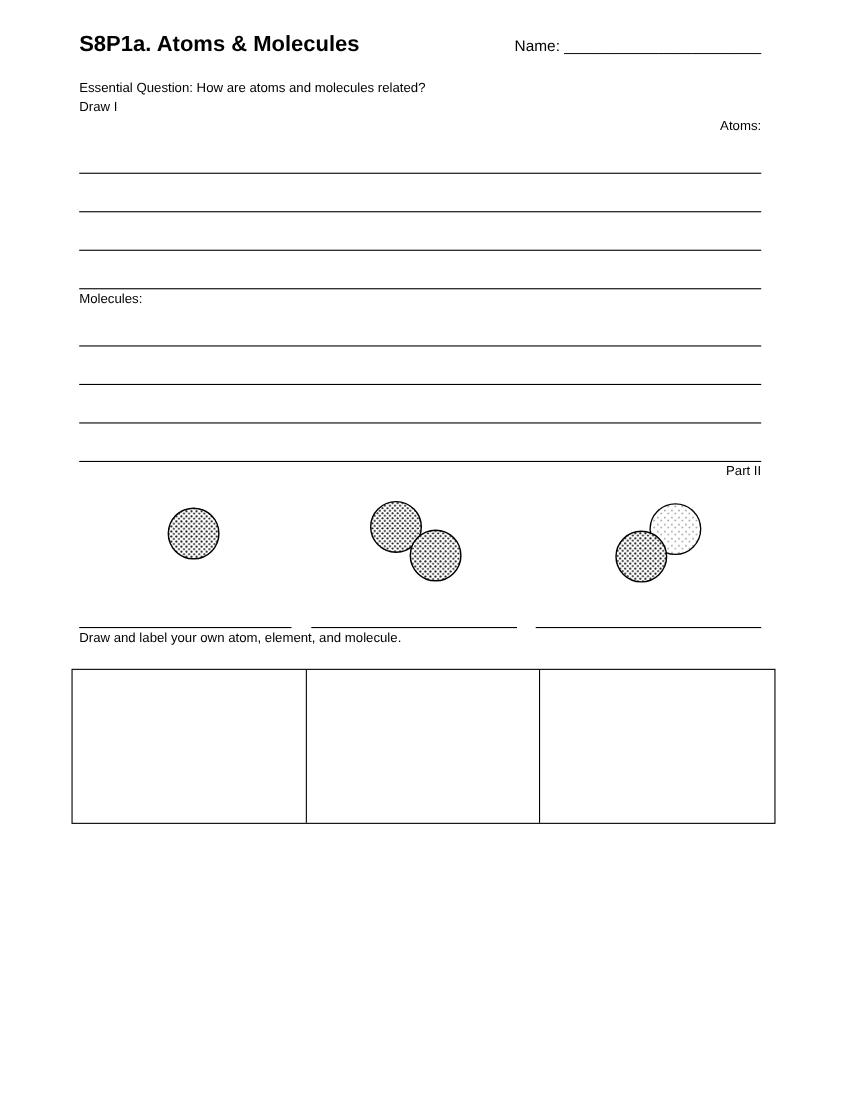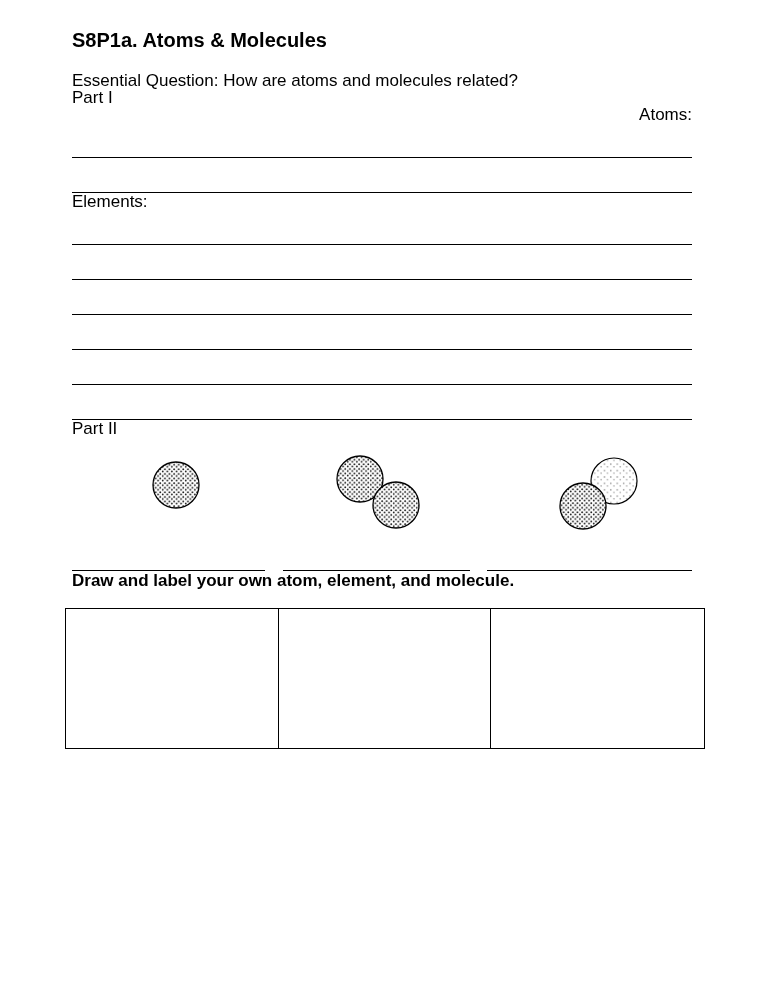--- a/index.html
+++ b/index.html
@@ -26,31 +26,31 @@
     font-weight: 700;
     margin: 0;
     line-height: 24px;
   }
   .namefield {
     font-size: 14px;
     line-height: 17px;
     white-space: nowrap;
   }
   p.body {
-    font-size: 17px;
+    font-size: 12px;
     line-height: 17px;
     margin: 0;
   }
   .h-part1 { margin-top: 19px; }
   .lbl-atoms { margin-top: 18px; text-align: right; }
   .lbl-elements { margin-top: 33px; }
   .lbl-molecules { margin-top: 33px; }
-  .h-part2 { margin-top: 20px; }
+  .h-part2 { margin-top: 20px; text-align: right; }
   .instruction { margin-top: 18px; }
-  .draw-instruction { margin-top: 18px; font-weight: bold; }
+  .draw-instruction { margin-top: 18px; }
   .wline {
     width: 100%;
     height: 0;
     border-bottom: 1.2px solid #000;
     margin-top: 34px;
   }
   .figures {
     position: relative;
     margin-top: 16px;
     height: 84px;
@@ -83,34 +83,38 @@
   .draw-cell { border-right: 1.2px solid #000; }
   .draw-cell:last-child { border-right: none; }
 </style>
 </head>
 <body>
 
 <div class="page">
 
   <div class="header">
     <h1 class="title">S8P1a. Atoms &amp; Molecules</h1>
+    <div class="namefield">
+      <span>Name:</span>
+      <span>_______________________</span>
+    </div>
   </div>
 
   <p class="body eq">Essential Question: How are atoms and molecules related?</p>
 
-  <p class="body h-part1">Part I</p>
+  <p class="body h-part1">Draw I</p>
 
   <p class="body lbl-atoms">Atoms:</p>
   <div class="wline"></div>
   <div class="wline"></div>
 
-  <p class="body lbl-elements">Elements:</p>
   <div class="wline"></div>
   <div class="wline"></div>
 
+  <p class="body lbl-molecules">Molecules:</p>
   <div class="wline"></div>
   <div class="wline"></div>
   <div class="wline"></div>
   <div class="wline"></div>
 
   <p class="body h-part2">Part II</p>
 
 
   <div class="figures">
 

